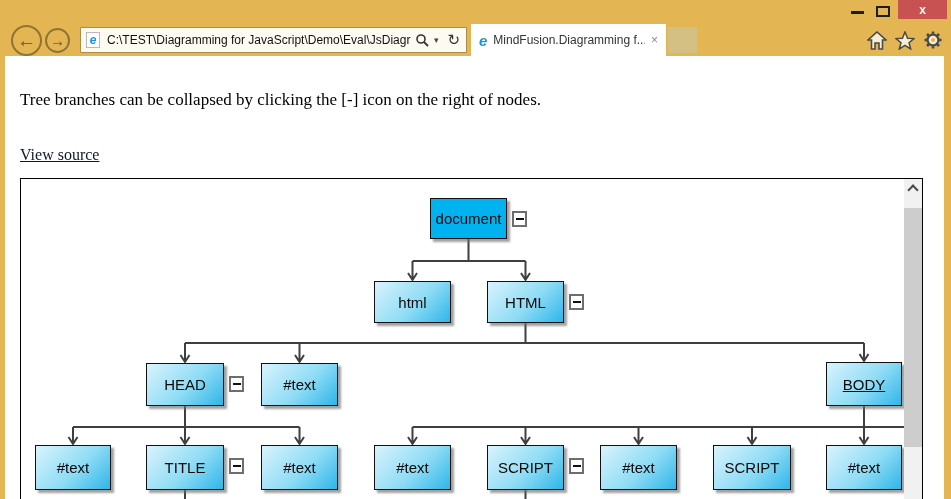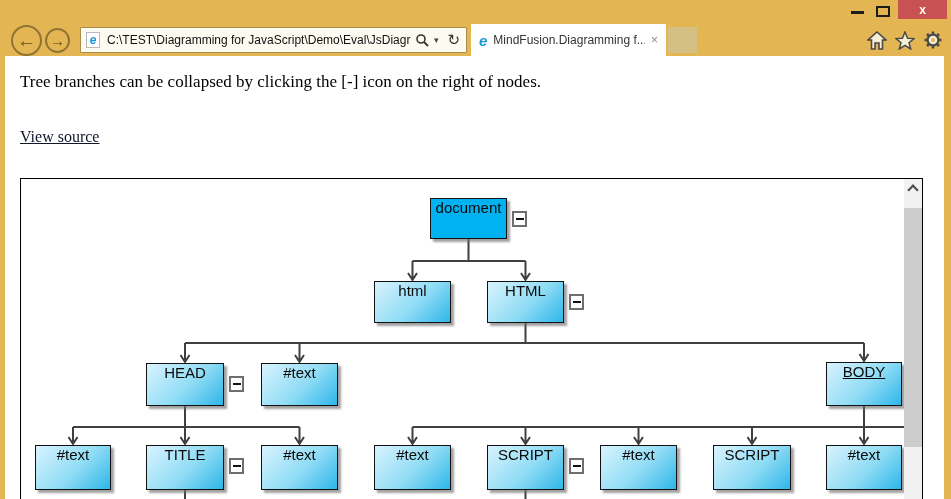--- a/index.html
+++ b/index.html
@@ -59,38 +59,38 @@
   .chrome-icons { position:absolute; right:8px; top:30px; display:flex; gap:8px; }
   .chrome-icon { width:20px; height:20px; display:flex; align-items:center; justify-content:center; }
 
   
   .page {
     position:absolute; left:5px; top:56px; width:939px; height:443px;
     background:#fff; overflow:hidden;
     font-family:"Liberation Serif", serif;
   }
   .page p { font-size:17px; color:#000; margin:13px 0 0 15px; }
-  .page p.p2 { margin-top:16px; }
+  .page p.p2 { margin-top:34px; }
   .view-source {
     display:inline-block; margin:36px 0 0 15px; font-size:16px;
     color:#0f172a; text-decoration:underline; cursor:pointer;
   }
 
   
   .diagram {
     position:absolute; left:15px; top:122px; width:903px; height:330px;
     border:1px solid #000; background:#fff; overflow:hidden;
   }
   .diagram svg { position:absolute; left:0; top:0; }
   .node {
     position:absolute;
     border:1px solid #111;
     background:linear-gradient(135deg, #d9f3fd 0%, #8fdcf5 55%, #2eb6e9 100%);
     box-shadow:3px 3px 2px rgba(110,110,110,0.65);
-    display:flex; justify-content:center;
+    display:flex; align-items:center; justify-content:center;
     font-family:"Liberation Sans", sans-serif; font-size:15px; color:#0a0a0a;
     cursor:default;
   }
   .node.solid { background:#00b3f0; }
   .collapse-btn {
     position:absolute; width:15px; height:16px; background:#fff;
     border:2px solid #6e6e6e;
     display:flex; align-items:center; justify-content:center;
   }
   .collapse-btn::after { content:""; width:8px; height:2px; background:#111; display:block; }

